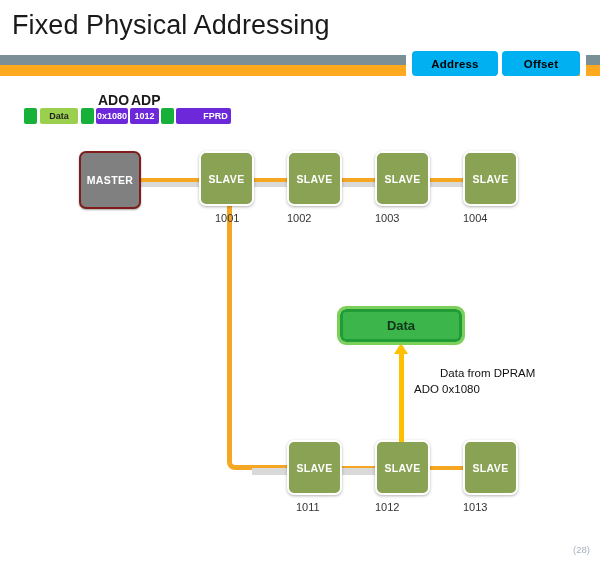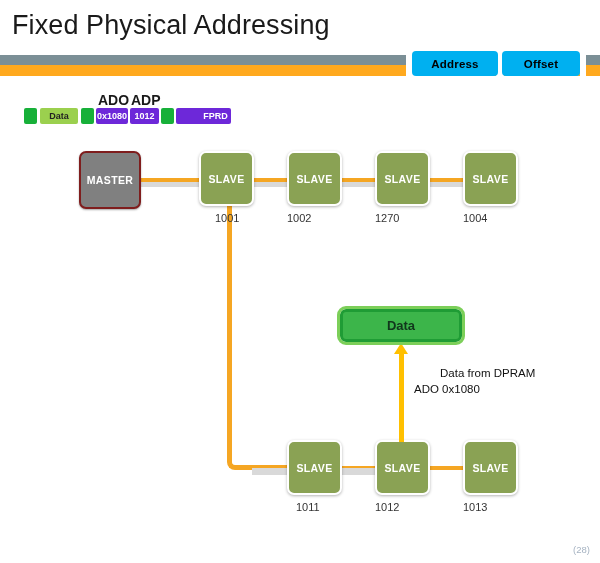--- a/index.html
+++ b/index.html
@@ -163,21 +163,21 @@
 
   <div class="node master" style="left:79px;top:151px;width:62px;height:58px;">MASTER</div>
 
   <div class="node slave" style="left:199px;top:151px;width:55px;height:55px;">SLAVE</div>
   <div class="node-id" style="left:199px;top:212px;margin-left:16px;">1001</div>
 
   <div class="node slave" style="left:287px;top:151px;width:55px;height:55px;">SLAVE</div>
   <div class="node-id" style="left:287px;top:212px;">1002</div>
 
   <div class="node slave" style="left:375px;top:151px;width:55px;height:55px;">SLAVE</div>
-  <div class="node-id" style="left:375px;top:212px;">1270</div>
+  <div class="node-id" style="left:375px;top:212px;">1003</div>
 
   <div class="node slave" style="left:463px;top:151px;width:55px;height:55px;">SLAVE</div>
   <div class="node-id" style="left:463px;top:212px;">1004</div>
 
   <div class="node slave" style="left:287px;top:440px;width:55px;height:55px;">SLAVE</div>
   <div class="node-id" style="left:296px;top:501px;">1011</div>
 
   <div class="node slave" style="left:375px;top:440px;width:55px;height:55px;">SLAVE</div>
   <div class="node-id" style="left:375px;top:501px;">1012</div>
 

